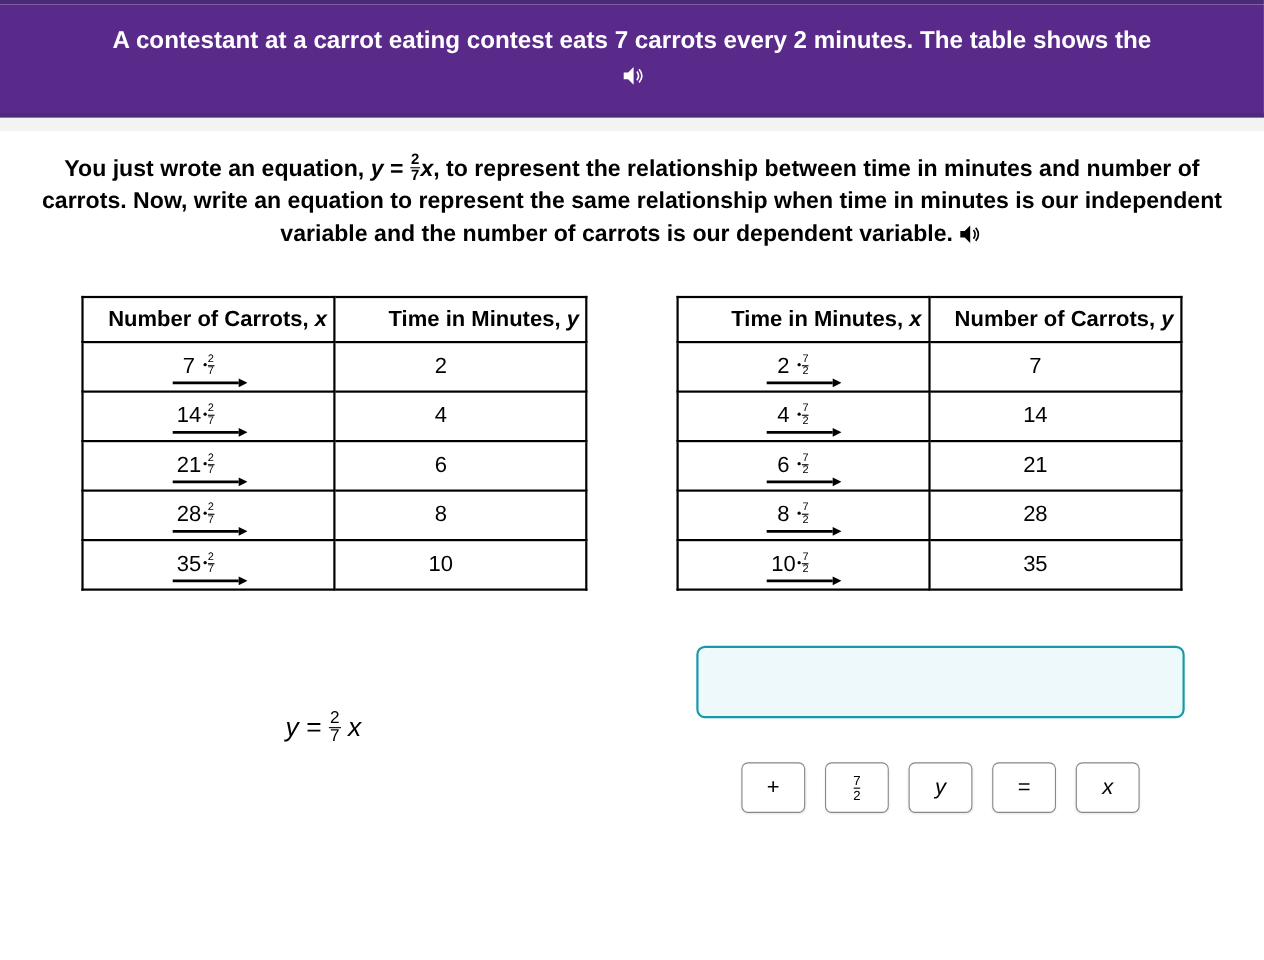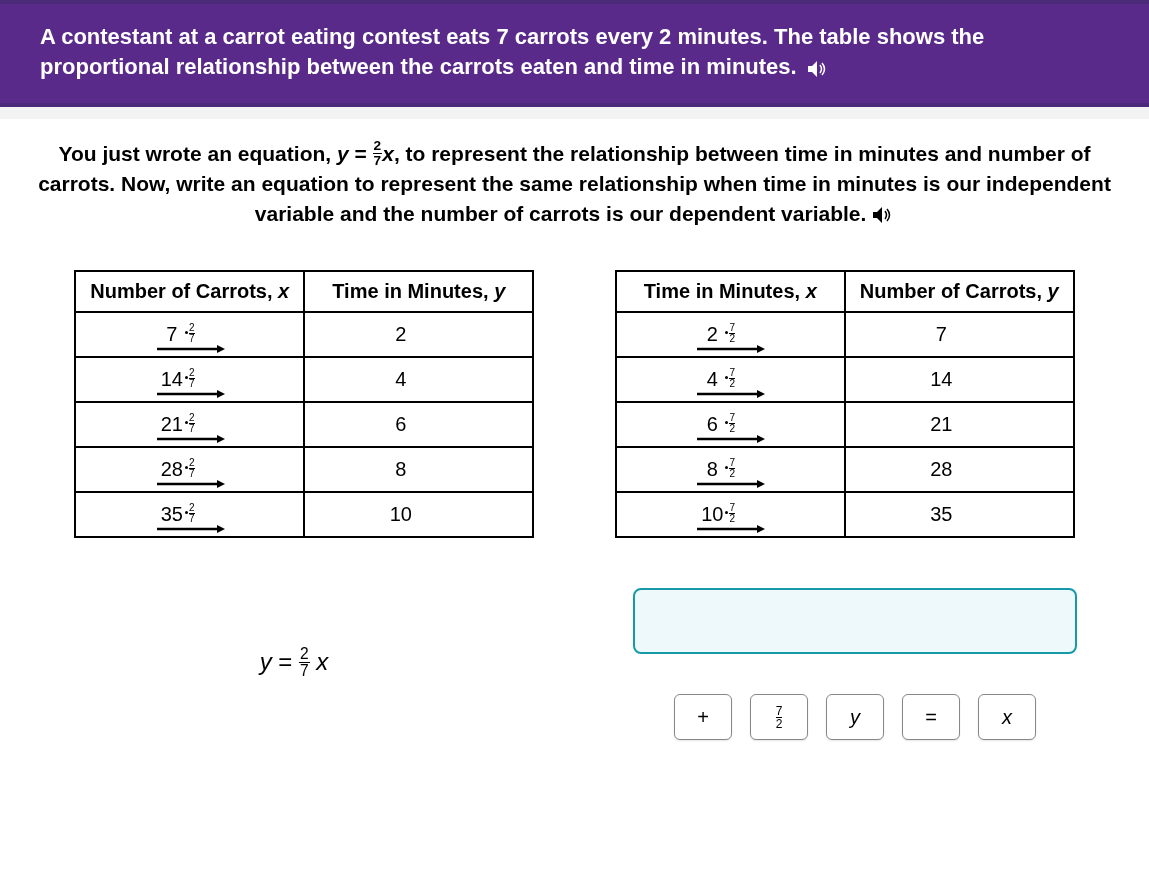--- a/index.html
+++ b/index.html
@@ -9,20 +9,21 @@
     width: 1149px;
   }
   .top-divider {
     height: 4px;
     background: #4b2a7a;
   }
   .purple-banner {
     background: #5a2a8a;
     color: #fff;
     padding: 18px 40px 20px;
+    text-align: center;
     font-weight: bold;
     font-size: 22px;
     line-height: 1.35;
     border-bottom: 4px solid #4b2a7a;
   }
   .purple-banner .audio-icon {
     display: inline-block;
     vertical-align: middle;
     margin-left: 4px;
   }
@@ -66,20 +67,21 @@
     width: 100%;
     max-width: 460px;
     margin: 0 auto;
     font-size: 20px;
   }
   .data-table th {
     border: 2px solid #000;
     padding: 8px 6px;
     font-weight: bold;
     background: #fff;
+    text-align: right;
   }
   .data-table th .ital { font-style: italic; font-weight: bold; }
   .data-table td {
     border: 2px solid #000;
     text-align: center;
     padding: 10px 6px;
     position: relative;
     width: 50%;
   }
   .data-table tbody tr td { border-top: none; }
@@ -167,21 +169,20 @@
   .tile .ital { font-style: italic; }
   .tile .mini-frac { font-size: 12px; }
   .audio-icon svg { vertical-align: middle; }
 </style>
 </head>
 <body>
 
 <div class="top-divider"></div>
 <div class="purple-banner">
   <span>A contestant at a carrot eating contest eats 7 carrots every 2 minutes. The table shows the</span><br>
-  <span>proportional relationship between the carrots eaten and time in minutes.</span>
   <span class="audio-icon">
     <svg width="22" height="18" viewBox="0 0 22 18">
         <path d="M1 6 h4 l5 -5 v16 l-5 -5 h-4 z" fill="#fff"></path>
         <path d="M13 5 q3 4 0 8" stroke="#fff" stroke-width="1.5" fill="none"></path>
         <path d="M15 3 q5 6 0 12" stroke="#fff" stroke-width="1.5" fill="none"></path>
       </svg>
   </span>
 </div>
 <div class="spacer"></div>
 

